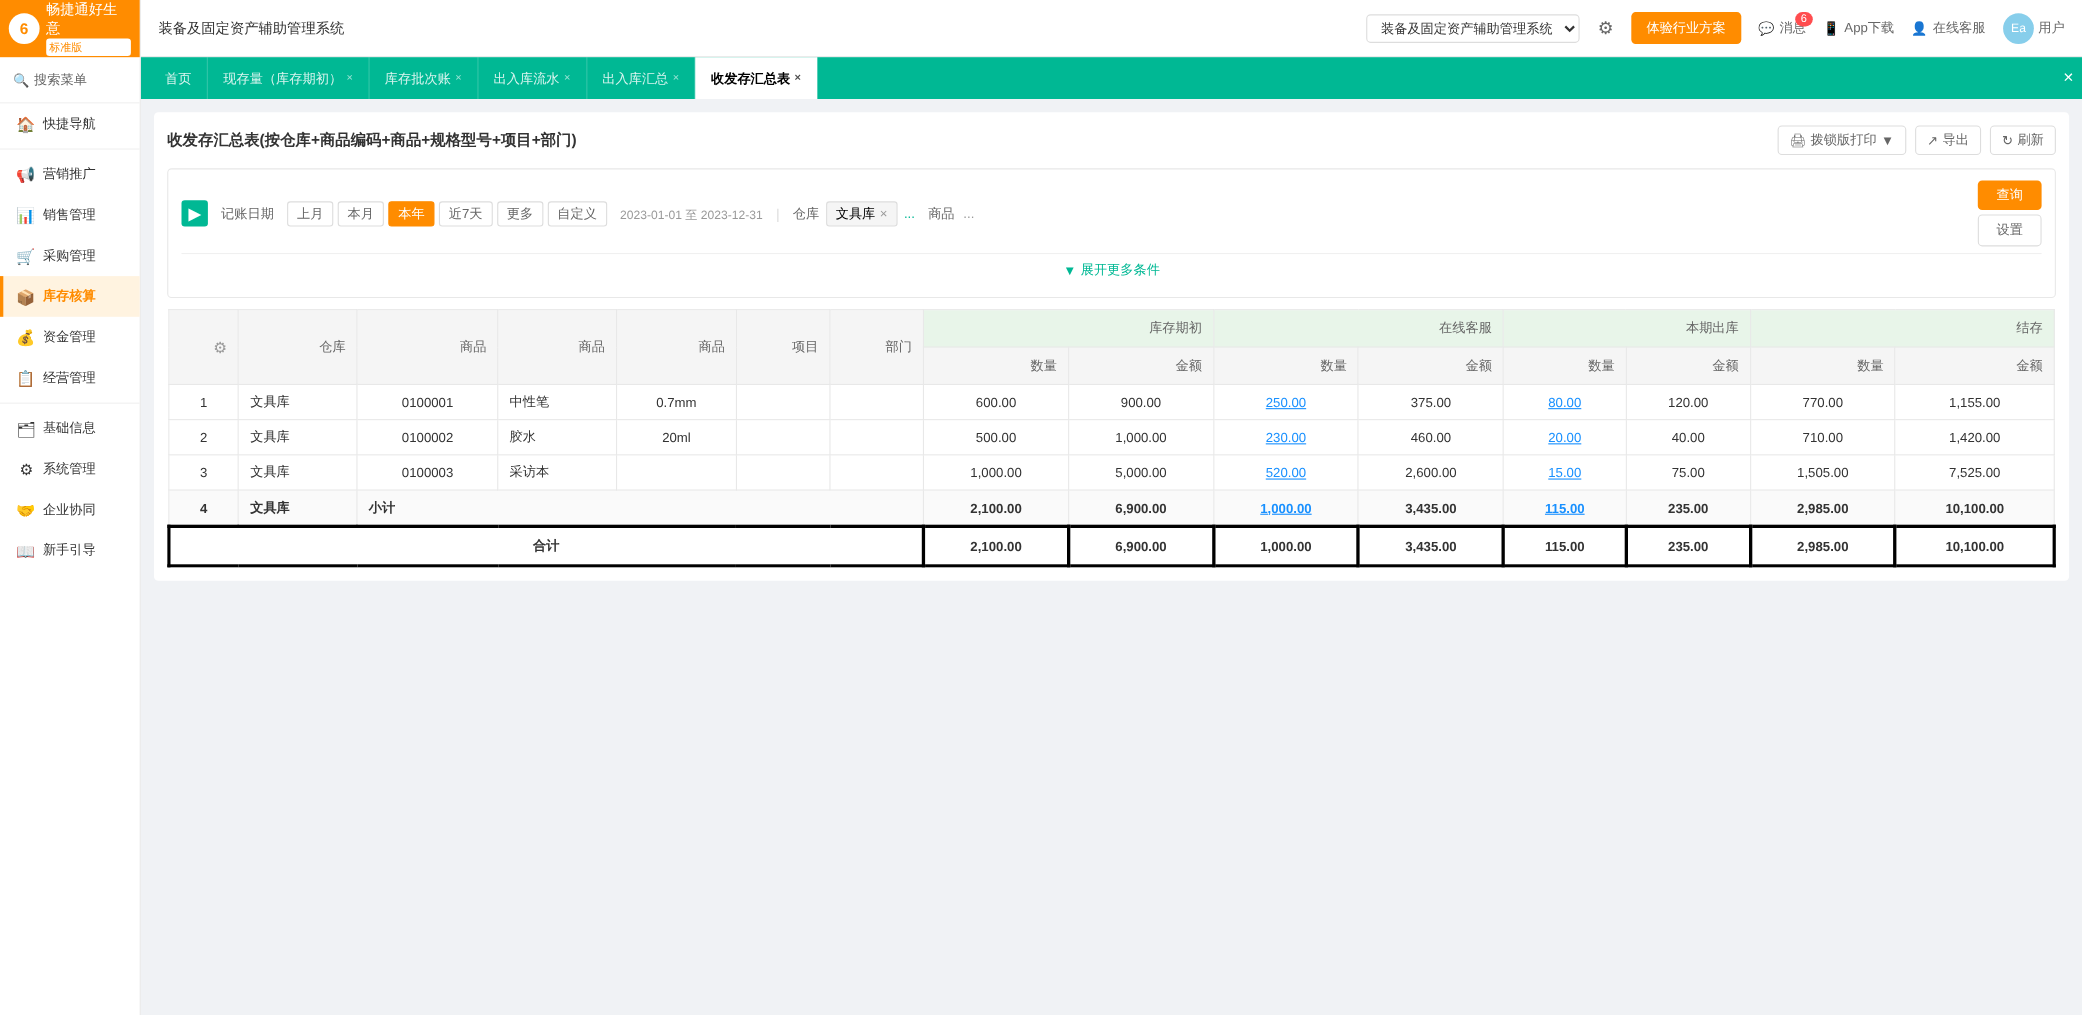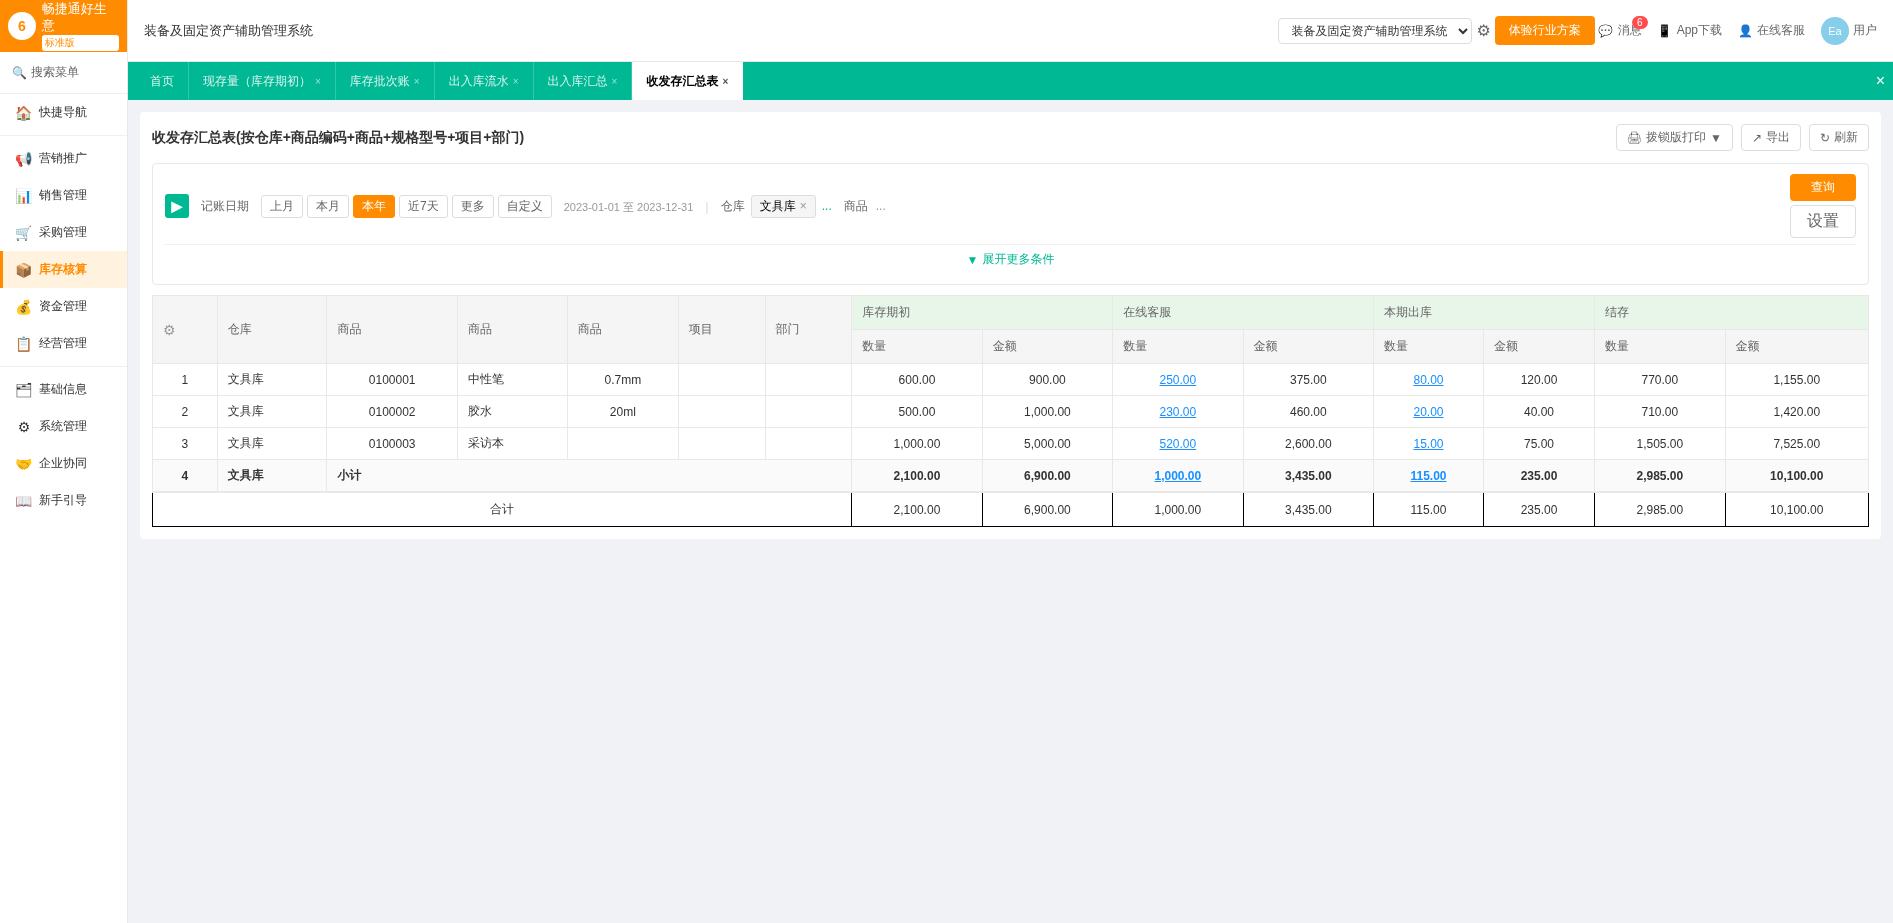--- a/index.html
+++ b/index.html
@@ -15,21 +15,21 @@
     .sidebar-search-btn { width: 100%; background: none; border: none; display: flex; align-items: center; gap: 4px; color: #666; cursor: pointer; font-size: 12px; padding: 4px; }
     .sidebar-nav-item { display: flex; align-items: center; gap: 6px; padding: 10px 12px; cursor: pointer; color: #333; font-size: 12px; border-left: 3px solid transparent; }
     .sidebar-nav-item.active { background: #fff3e0; color: #ff8c00; border-left-color: #ff8c00; font-weight: bold; }
     .sidebar-nav-icon { font-size: 14px; width: 18px; text-align: center; }
     .sidebar-divider { height: 1px; background: #f0f0f0; margin: 4px 0; }
 
     
     .main { flex: 1; display: flex; flex-direction: column; overflow: hidden; }
 
     
-    .topbar { height: 62px; background: #fff; border-bottom: 1px solid #e8e8e8; display: flex; align-items: center; padding: 0 16px; gap: 4px; flex-shrink: 0; }
+    .topbar { height: 52px; background: #fff; border-bottom: 1px solid #e8e8e8; display: flex; align-items: center; padding: 0 16px; gap: 16px; flex-shrink: 0; }
     .topbar-title { color: #333; font-size: 13px; flex: 1; }
     .topbar-system-select { border: 1px solid #ddd; border-radius: 4px; padding: 4px 8px; font-size: 12px; color: #333; background: #fff; cursor: pointer; }
     .topbar-settings { color: #666; cursor: pointer; font-size: 16px; }
     .topbar-experience { background: #ff8c00; color: #fff; border: none; border-radius: 4px; padding: 6px 14px; font-size: 12px; cursor: pointer; }
     .topbar-actions { display: flex; align-items: center; gap: 16px; }
     .topbar-action { display: flex; align-items: center; gap: 4px; color: #666; cursor: pointer; font-size: 12px; position: relative; }
     .topbar-badge { background: #ff4d4f; color: #fff; border-radius: 10px; font-size: 10px; padding: 1px 4px; position: absolute; top: -6px; right: -6px; min-width: 16px; text-align: center; }
     .topbar-avatar { width: 28px; height: 28px; background: #87ceeb; border-radius: 50%; display: flex; align-items: center; justify-content: center; color: #fff; font-size: 11px; }
 
     
@@ -59,37 +59,37 @@
     .filter-date-btn { border: 1px solid #ddd; background: #fff; color: #666; border-radius: 3px; padding: 2px 8px; font-size: 12px; cursor: pointer; }
     .filter-date-btn.active { background: #ff8c00; color: #fff; border-color: #ff8c00; }
     .filter-date-range { color: #999; font-size: 11px; margin-top: 2px; }
     .filter-divider { color: #ddd; }
     .filter-warehouse { display: flex; align-items: center; gap: 6px; }
     .filter-warehouse-tag { background: #f5f5f5; border: 1px solid #ddd; border-radius: 3px; padding: 2px 8px; font-size: 12px; display: flex; align-items: center; gap: 4px; }
     .filter-warehouse-tag-close { cursor: pointer; color: #999; }
     .filter-more-btn { color: #00b894; cursor: pointer; font-size: 12px; }
     .filter-goods-more { color: #999; cursor: pointer; font-size: 12px; margin-left: 4px; }
     .filter-query-btn { background: #ff8c00; color: #fff; border: none; border-radius: 4px; padding: 5px 16px; font-size: 12px; cursor: pointer; }
-    .filter-setting-btn { background: #fff; color: #666; border: 1px solid #ddd; border-radius: 4px; padding: 5px 16px; font-size: 16px; cursor: pointer; }
+    .filter-setting-btn { background: #fff; color: #666; border: 1px solid #ddd; border-radius: 4px; padding: 5px 16px; font-size: 12px; cursor: pointer; }
     .filter-expand-more { display: flex; align-items: center; justify-content: center; padding: 6px; color: #00b894; cursor: pointer; font-size: 12px; border-top: 1px solid #f0f0f0; margin-top: 6px; gap: 4px; }
 
     
     .table-wrapper { overflow-x: auto; }
     table { width: 100%; border-collapse: collapse; font-size: 12px; }
-    thead tr th { background: #f5f5f5; color: #666; padding: 8px 10px; text-align: left; border: 1px solid #e8e8e8; font-weight: normal; white-space: nowrap; }
+    thead tr th { background: #f5f5f5; color: #666; padding: 8px 10px; text-align: right; border: 1px solid #e8e8e8; font-weight: normal; white-space: nowrap; }
     thead tr th.group-header { background: #e8f5e9; }
     tbody tr td { padding: 7px 10px; text-align: center; border: 1px solid #e8e8e8; color: #333; white-space: nowrap; }
     tbody tr.subtotal td { background: #fafafa; font-weight: bold; color: #333; }
     .td-link { color: #1890ff; text-decoration: underline; cursor: pointer; }
     .td-left { text-align: left; }
     .settings-icon { color: #999; cursor: pointer; font-size: 14px; }
 
     
     .table-footer { background: #fff; border-top: 2px solid #e8e8e8; }
-    .table-footer td { padding: 8px 10px; text-align: center; font-weight: normal; color: #333; border: 1px solid #000000; font-size: 12px; white-space: nowrap; }
+    .table-footer td { padding: 8px 10px; text-align: center; font-weight: bold; color: #333; border: 3px solid #000000; font-size: 12px; white-space: nowrap; }
 
     
     .filter-right { display: flex; flex-direction: column; gap: 4px; margin-left: auto; }
   </style>
 </head>
 <body>
 
 <div class="sidebar">
   <div class="sidebar-logo">
     <div class="sidebar-logo-icon">

